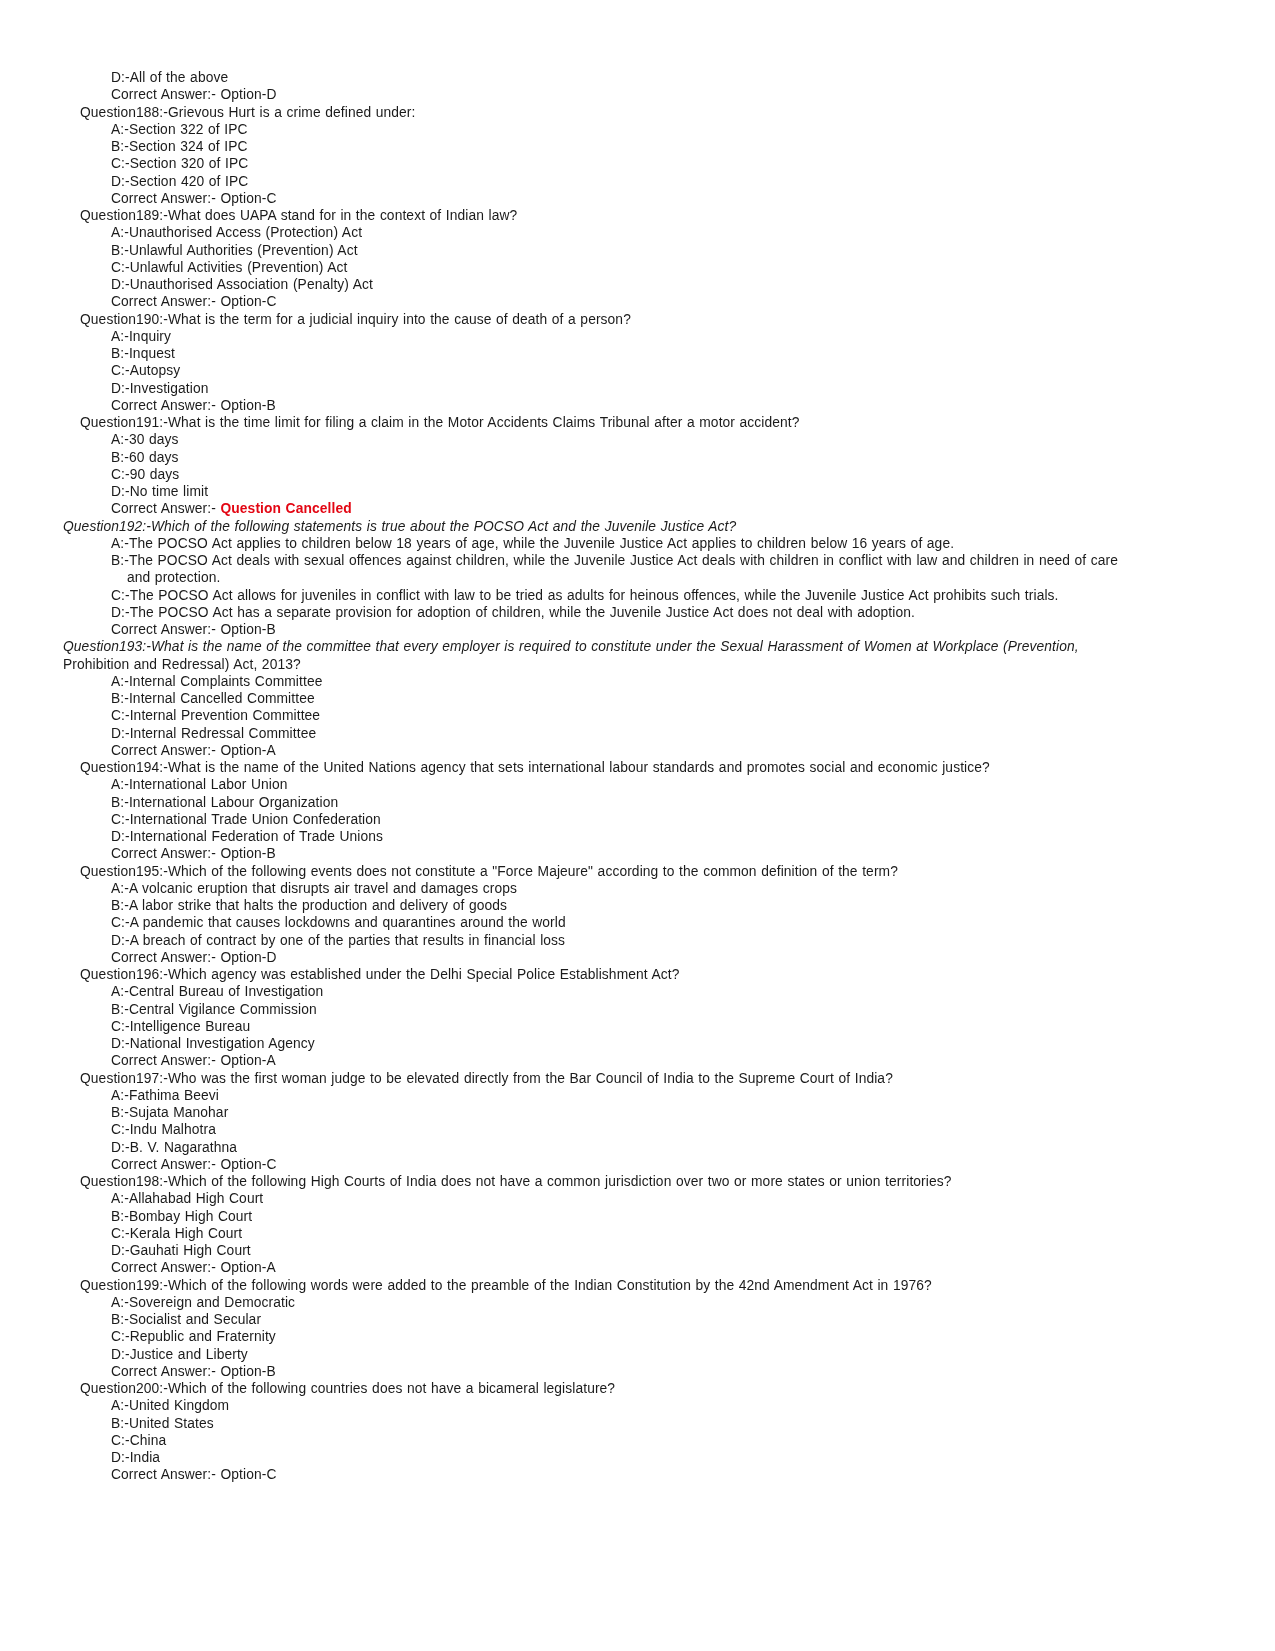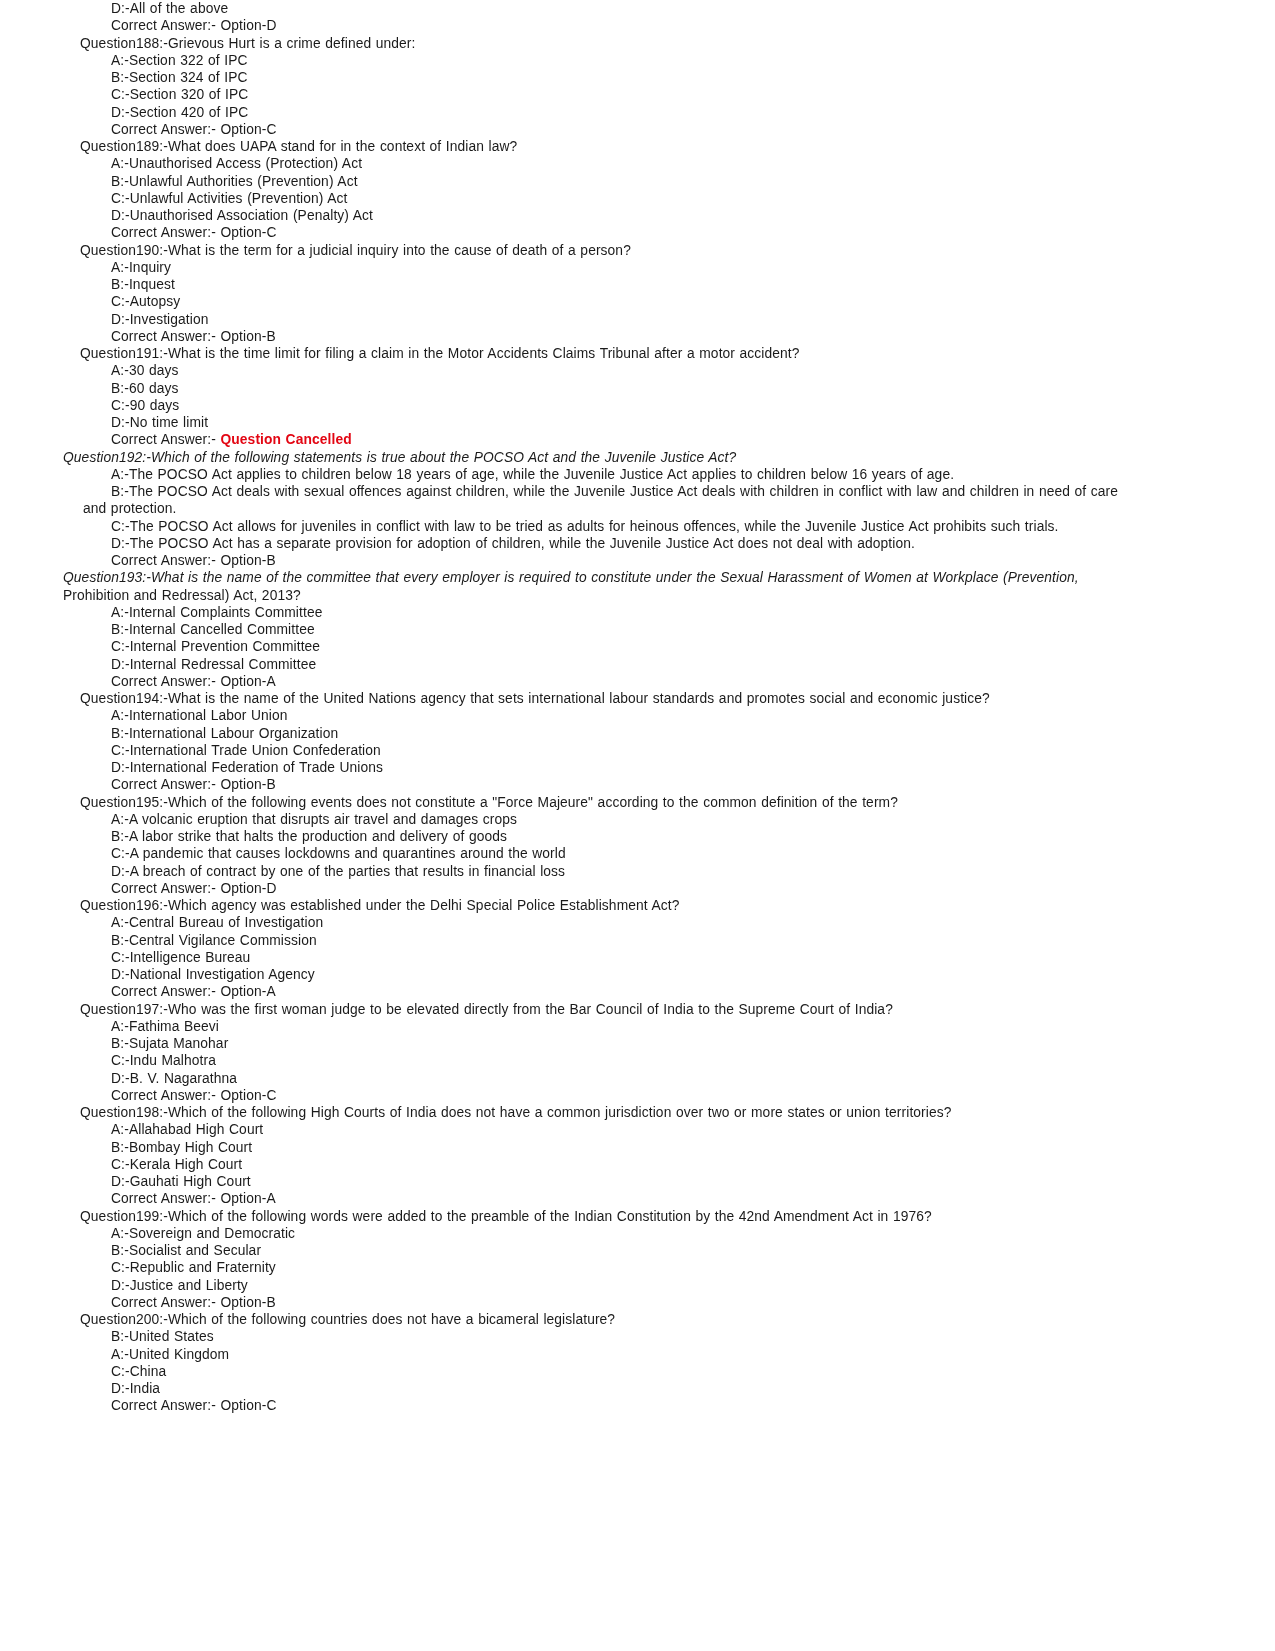--- a/index.html
+++ b/index.html
@@ -10,36 +10,37 @@
   body {
     width: 1275px;
     height: 1651px;
     overflow: hidden;
     font-family: "Liberation Sans", "DejaVu Sans", sans-serif;
   }
   .page {
     width: 1275px;
     height: 1368px;
     background: #ffffff;
+    padding-top: 69px;
     box-sizing: border-box;
   }
   .line {
     font-size: 13.8px;
     line-height: 17.25px;
     color: #1b1b1b;
     white-space: nowrap;
     letter-spacing: 0.1px;
     word-spacing: 0.6px;
   }
   
   .q   { padding-left: 80px;  }  
   .qf  { padding-left: 63px; font-style: italic;  }  
   .qw  { padding-left: 63px;  }  
   .opt { padding-left: 111px; }  
-  .optw{ padding-left: 83px;  }  
+  .optw{ padding-left: 83px; margin-left: 44px;  }  
   .ans { padding-left: 111px; }  
   .cancelled {
     color: var(--cancel-color, #e30613);
     font-weight: bold;
   }
 </style>
 </head>
 <body>
 
 <div class="page">
@@ -114,19 +115,19 @@
       <div class="line opt">C:-Kerala High Court</div>
       <div class="line opt">D:-Gauhati High Court</div>
       <div class="line ans"><span>Correct Answer:-</span> <span>Option-A</span></div>
       <div class="line q">Question199:-Which of the following words were added to the preamble of the Indian Constitution by the 42nd Amendment Act in 1976?</div>
       <div class="line opt">A:-Sovereign and Democratic</div>
       <div class="line opt">B:-Socialist and Secular</div>
       <div class="line opt">C:-Republic and Fraternity</div>
       <div class="line opt">D:-Justice and Liberty</div>
       <div class="line ans"><span>Correct Answer:-</span> <span>Option-B</span></div>
       <div class="line q">Question200:-Which of the following countries does not have a bicameral legislature?</div>
+      <div class="line opt">A:-United Kingdom</div>
       <div class="line opt">B:-United States</div>
-      <div class="line opt">A:-United Kingdom</div>
       <div class="line opt">C:-China</div>
       <div class="line opt">D:-India</div>
       <div class="line ans"><span>Correct Answer:-</span> <span>Option-C</span></div>
     </div>
 </div>
 
 </body></html>

